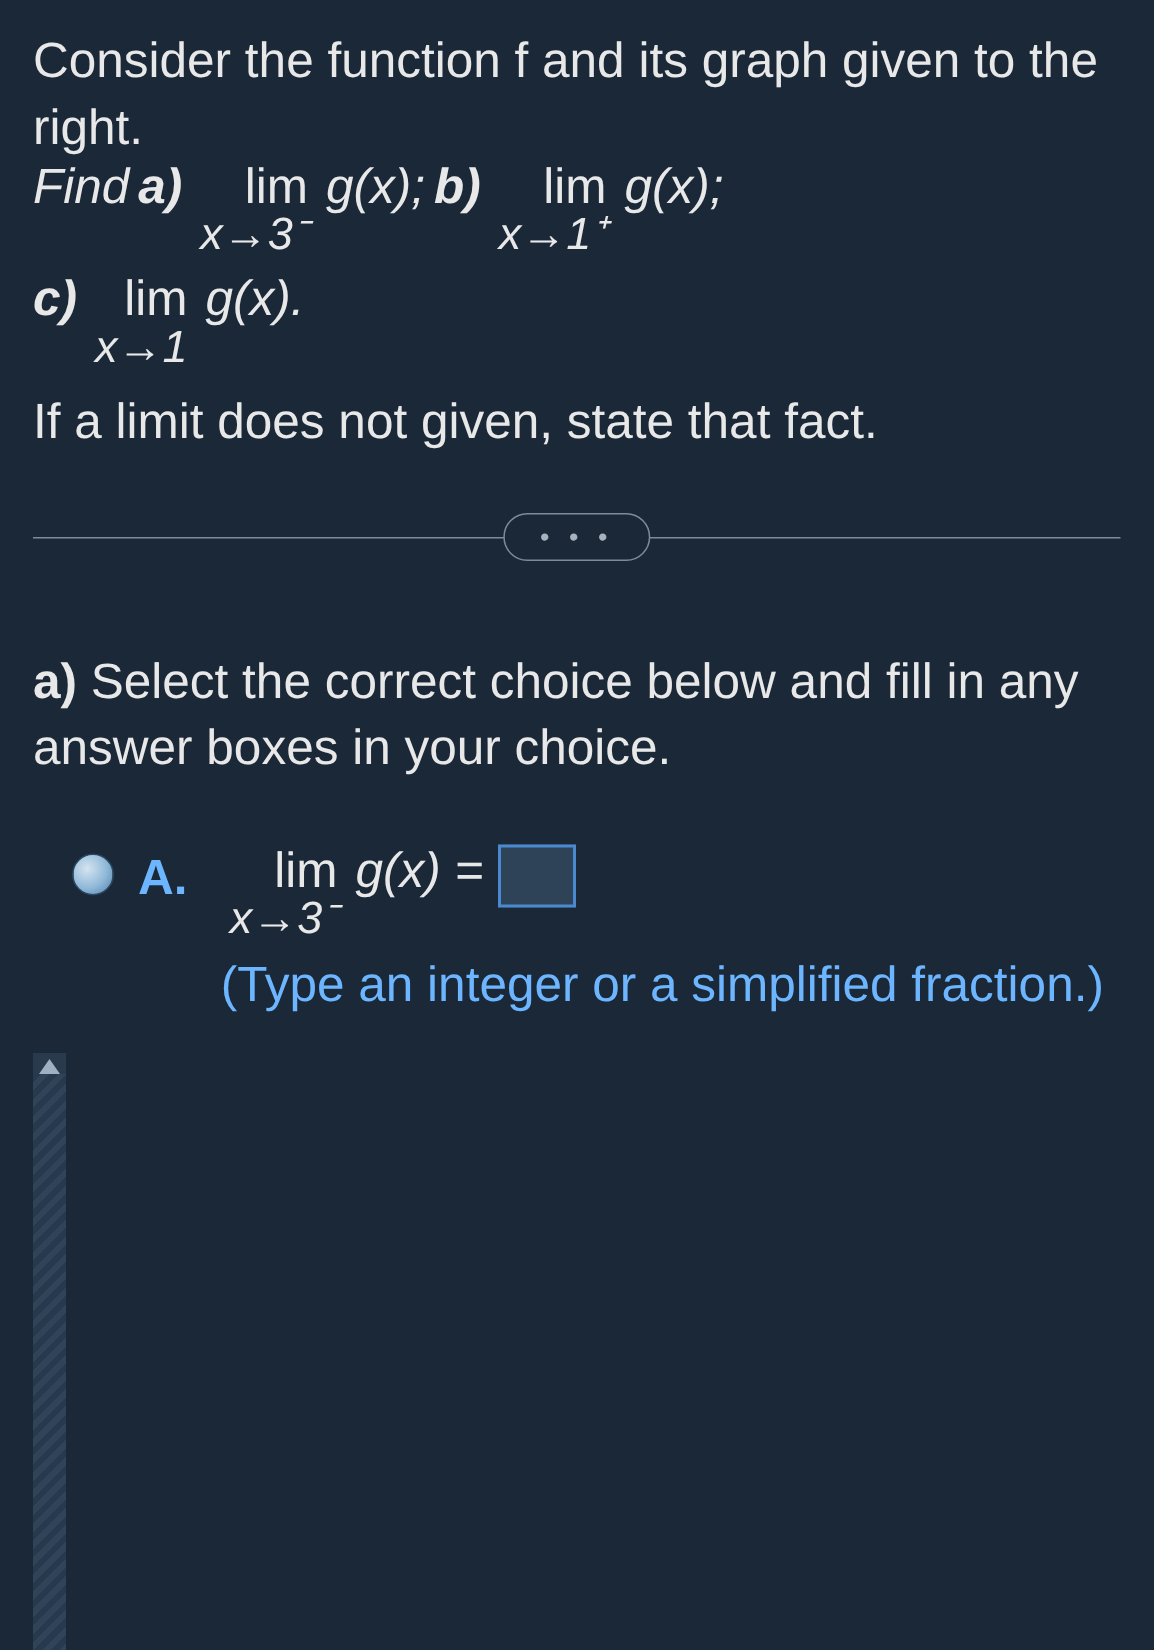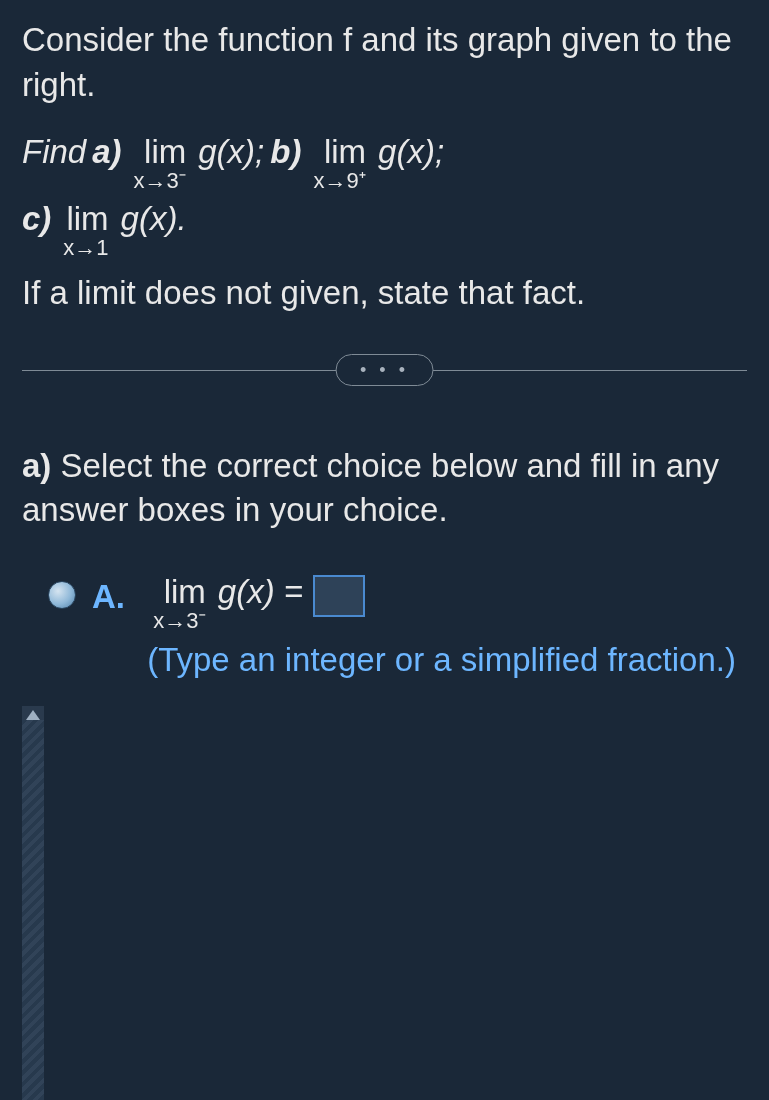--- a/index.html
+++ b/index.html
@@ -12,40 +12,40 @@
     height: 1100px;
     overflow: hidden;
     box-sizing: border-box;
   }
   .container {
     padding: 18px 22px;
     font-size: 33px;
     line-height: 1.35;
   }
   .problem-text {
-    margin-bottom: 28px;
   }
   .bold-label {
     font-weight: bold;
   }
   .limit-block {
     display: inline-block;
     text-align: center;
     vertical-align: top;
     line-height: 1.0;
     margin: 0 6px;
   }
   .limit-top {
     display: block;
     text-align: right;
   }
   .limit-bottom {
     display: block;
-    font-size: 22px;
+    font-size: 30px;
     margin-top: 2px;
+    font-style: italic;
   }
   .find-row {
     display: flex;
     align-items: flex-start;
     flex-wrap: wrap;
     gap: 6px;
     margin-bottom: 10px;
   }
   .find-row .seg {
     display: inline-flex;
@@ -199,21 +199,21 @@
       </span>
     </span>
     <span class="seg seg-text">
       <span>g(x)</span>
         <span>;</span>
     </span>
     <span class="seg seg-text bold-label">b)</span>
     <span class="seg">
       <span class="limit-block">
         <span class="limit-top">lim</span>
-        <span class="limit-bottom">x→9⁺</span>
+        <span class="limit-bottom">x→1⁺</span>
       </span>
     </span>
     <span class="seg seg-text">
       <span>g(x)</span>
         <span>;</span>
     </span>
   </div>
 
   <div class="row-c">
     <span class="seg seg-text bold-label">c)</span>

